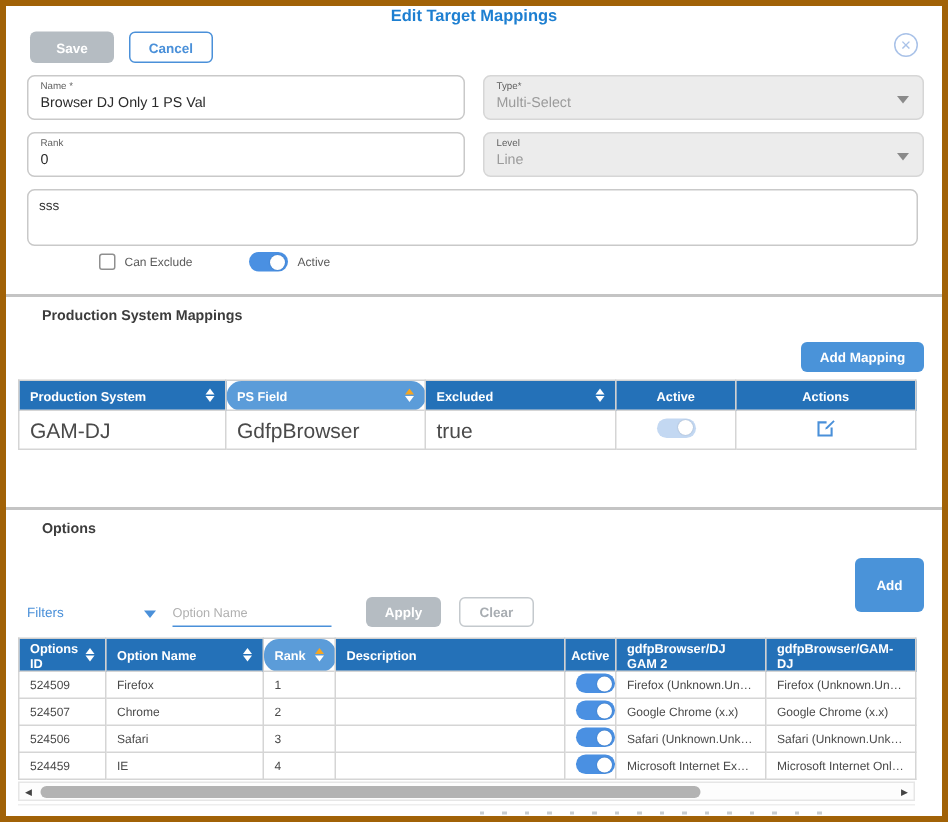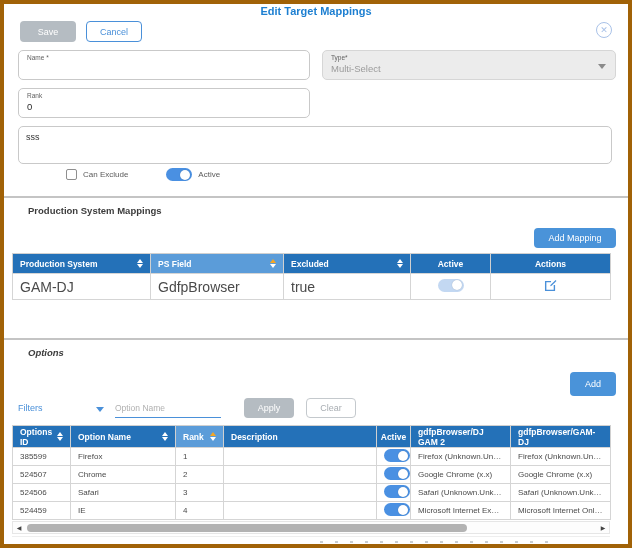--- a/index.html
+++ b/index.html
@@ -1,21 +1,21 @@
 <!DOCTYPE html>
 <html><head>
 <meta charset="utf-8">
 <style>
   * { margin:0; padding:0; box-sizing:border-box; }
   html,body { width:632px; height:548px; background:#fff; font-family:"Liberation Sans", sans-serif; }
   .dialog { position:absolute; inset:0; width:632px; height:548px; border:4px solid #a16207; background:#fff; overflow:hidden; }
 
   .title { position:absolute; top:1px; left:0; right:0; text-align:center; font-size:11px; font-weight:bold; color:#1d7fd1; }
 
-  .btn { display:flex; align-items:center; justify-content:center; font-size:9px; font-weight:normal; border-radius:4px; cursor:pointer; }
+  .btn { display:flex; align-items:center; justify-content:center; font-size:9px; font-weight:bold; border-radius:4px; cursor:pointer; }
   .btn-save { position:absolute; left:16px; top:17px; width:56px; height:21px; background:#b5bcc2; color:#fff; border:none; }
   .btn-cancel { position:absolute; left:82px; top:17px; width:56px; height:21px; background:#fff; color:#4a90d9; border:1.5px solid #4a90d9; }
   .close { position:absolute; right:16px; top:18px; width:16px; height:16px; border:1px solid #a9c2e8; border-radius:50%; color:#a9c2e8; font-size:9px; display:flex; align-items:center; justify-content:center; cursor:pointer; }
 
   .field { position:absolute; height:30px; border-radius:5px; padding:3px 8px; overflow:hidden; }
   .field .flabel { font-size:6.5px; color:#5f5f5f; display:block; }
   .field .fvalue { font-size:9.5px; color:#2b2b2b; display:block; margin-top:2px; border:none; background:transparent; width:100%; font-family:"Liberation Sans", sans-serif; outline:none; }
   .field.outlined { border:1px solid #c9c9c9; background:#fff; }
   .field.filled { border:1px solid #d6d6d6; background:#ececec; }
   .field.filled .fvalue { color:#9b9b9b; }
@@ -32,30 +32,30 @@
   .cklabel { font-size:8px; color:#5a5a5a; }
   .toggle-wrap { display:flex; align-items:center; gap:6px; margin-left:32px; }
   .tg { position:relative; width:26px; height:13px; border-radius:7px; background:#c3d8f2; display:inline-block; cursor:pointer; }
   .tg::after { content:""; position:absolute; right:2px; top:1.5px; width:10px; height:10px; border-radius:50%; background:#fff; box-shadow:0 0 1px rgba(0,0,0,.25); }
   .tg.on { background:#4a90e2; }
 
   .divider { position:absolute; left:0; right:0; height:2px; background:#c4c4c4; }
   .div1 { top:192px; } .div2 { top:334px; }
 
   .section-h { position:absolute; left:24px; font-size:9.5px; font-weight:bold; color:#3c3c3c; }
-  .h-psm { top:201px; } .h-opt { top:343px;font-style:italic; }
+  .h-psm { top:201px; } .h-opt { top:343px; }
 
   .btn-blue { background:#4a93d9; color:#fff; border:none; }
   .btn-addmapping { position:absolute; right:12px; top:224px; width:82px; height:20px; }
-  .btn-add { position:absolute; right:12px; top:368px; width:46px; height:24px; }
+  .btn-add { position:absolute; right:12px; top:368px; width:46px; height:36px; }
 
   table { border-collapse:collapse; table-layout:fixed; position:absolute; left:8px; width:598px; background:#fff; }
   .t1 { top:249px; } .t2 { top:421px; }
   th { background:#2471b8; color:#fff; font-size:8.5px; font-weight:bold; text-align:left; padding:0 7px; border:1px solid #d0d0d0; border-bottom:none; }
-  th.sorted { background:#5b9cd9; }
+  th.sorted { background:#5b9cd9;border-radius:10px; }
   .t1 th { height:20px; } .t2 th { height:22px; }
   td { font-size:14px; color:#4a4a4a; padding:0 7px; border:1px solid #d5d5d5; background:#fff; overflow:hidden; white-space:nowrap; text-overflow:ellipsis; }
   .t1 td { height:26px; } .t2 td { height:18px; font-size:8px; }
   .c { text-align:center; }
   .thc { display:flex; align-items:center; justify-content:space-between; }
   .thc.center { justify-content:center; }
   .sort { display:inline-flex; flex-direction:column; gap:1px; margin-left:4px; }
   .sort i { display:block; width:0; height:0; border-left:3px solid transparent; border-right:3px solid transparent; }
   .sort .up { border-bottom:4px solid #fff; }
   .sort .dn { border-top:4px solid #fff; }
@@ -82,29 +82,35 @@
 <div class="dialog">
 
   <div class="title">Edit Target Mappings</div>
 
   <button class="btn btn-save">Save</button>
   <button class="btn btn-cancel">Cancel</button>
   <span class="close">✕</span>
 
   <div class="field outlined f-name">
     <span class="flabel">Name *</span>
+    <input class="fvalue" value="Browser DJ Only 1 PS Val" style="">
   </div>
   <div class="field filled f-type">
     <span class="flabel">Type*</span>
     <span class="fvalue">Multi-Select</span>
     <span class="caret"></span>
   </div>
   <div class="field outlined f-rank">
     <span class="flabel">Rank</span>
     <input class="fvalue" value="0" style="">
+  </div>
+  <div class="field filled f-level">
+    <span class="flabel">Level</span>
+    <span class="fvalue">Line</span>
+    <span class="caret"></span>
   </div>
 
   <textarea class="notes" style="">sss</textarea>
 
   <div class="checkrow">
     <span class="checkbox"></span>
     <span class="cklabel">Can Exclude</span>
     <span class="toggle-wrap">
       <span class="tg on"></span>
       <span class="cklabel">Active</span>
@@ -240,21 +246,21 @@
               <span>gdfpBrowser/DJ GAM 2</span>
             </div>
           </th>
       <th>
             <div class="thc">
               <span>gdfpBrowser/GAM-DJ</span>
             </div>
           </th>
     </tr>
     <tr>
-      <td>385599</td>
+      <td>524509</td>
       <td>Firefox</td>
       <td>1</td>
       <td></td>
       <td class="c"><span class="tg on"></span></td>
       <td>Firefox (Unknown.Unkno...</td>
       <td>Firefox (Unknown.Unkn...</td>
     </tr>
     <tr>
       <td>524507</td>
       <td>Chrome</td>

